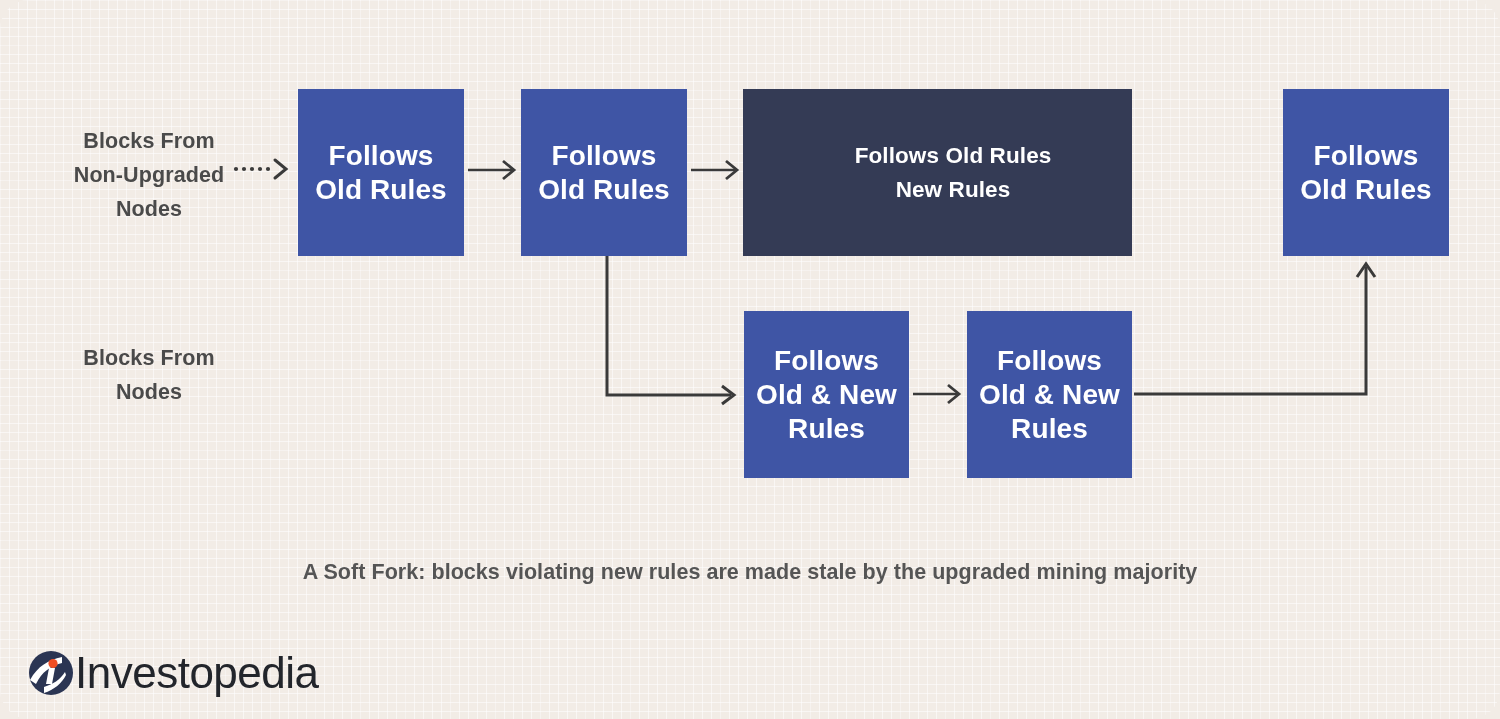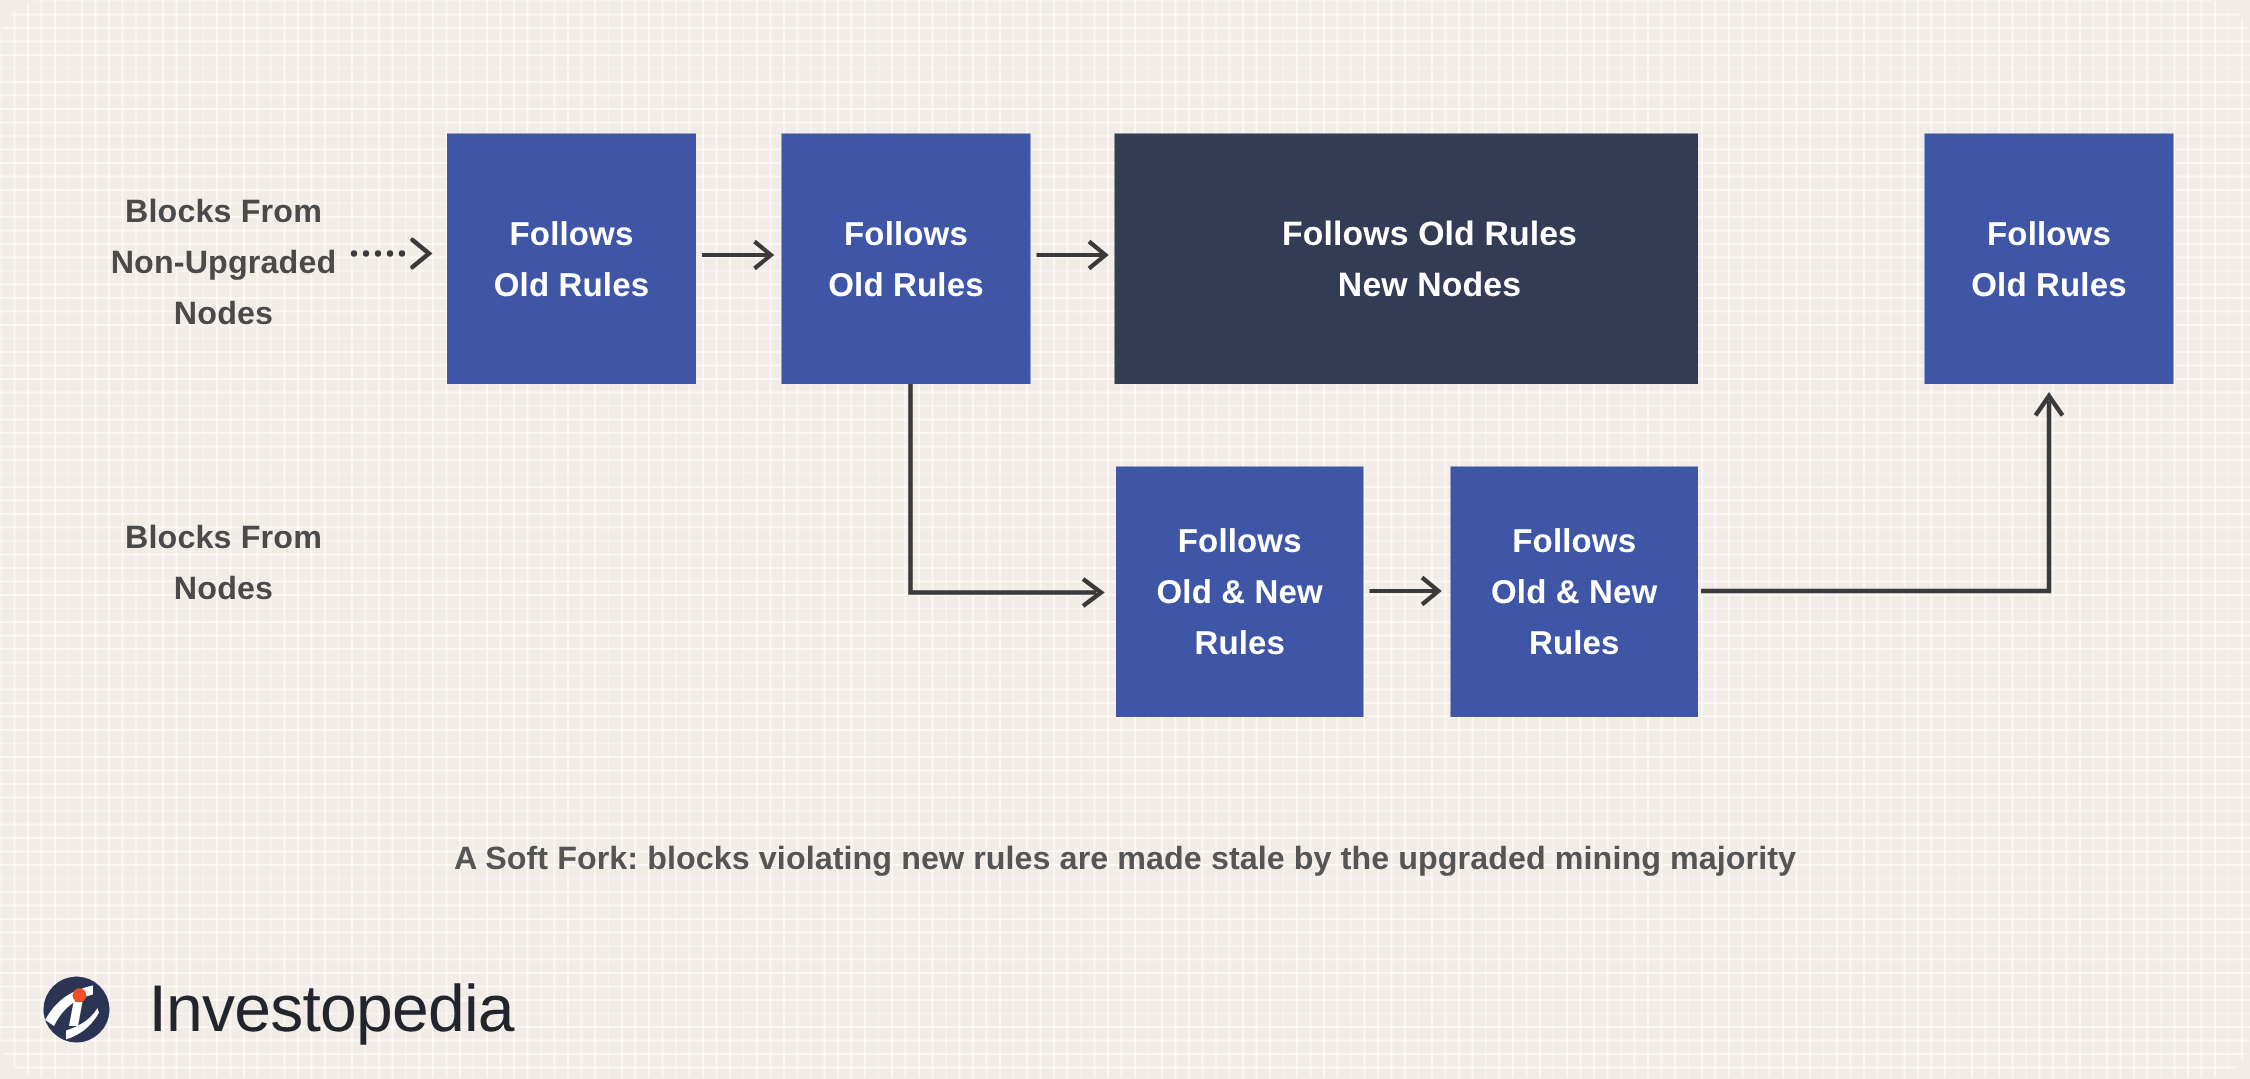--- a/index.html
+++ b/index.html
@@ -48,21 +48,21 @@
     display: flex;
     align-items: center;
     justify-content: center;
     text-align: center;
     color: #ffffff;
     font-weight: bold;
     box-sizing: border-box;
   }
   .block .lines {
     line-height: 34px;
-    font-size: 22px;
+    font-size: 28px;
     letter-spacing: 0.1px;
   }
   .blue { background-color: #3f55a5; }
   .navy { background-color: #343b55; padding-left: 31px; }
 
   #block-n1 { left: 298px;  top: 89px;  width: 166px; height: 167px; }
   #block-n2 { left: 521px;  top: 89px;  width: 166px; height: 167px; }
   #block-stale { left: 743px; top: 89px; width: 389px; height: 167px; }
   #block-n4 { left: 1283px; top: 89px;  width: 166px; height: 167px; }
   #block-u1 { left: 744px;  top: 311px; width: 165px; height: 167px; }
@@ -87,21 +87,21 @@
     letter-spacing: 0.05px;
   }
 
   
   #logo {
     position: absolute;
     left: 28px;
     top: 650px;
     display: flex;
     align-items: center;
-    gap: 25px;
+    gap: 1px;
   }
   #logo-wordmark {
     color: #22252b;
     font-size: 44px;
     line-height: 44px;
     letter-spacing: -0.5px;
     font-weight: normal;
   }
 </style>
 </head>
@@ -178,21 +178,21 @@
   <div class="block blue" id="block-n2">
     <div class="lines">
       <div>Follows</div>
       <div>Old Rules</div>
     </div>
   </div>
 
   <div class="block navy" id="block-stale">
     <div class="lines">
       <div>Follows Old Rules</div>
-      <div>New Nodes</div>
+      <div>New Rules</div>
     </div>
   </div>
 
   <div class="block blue" id="block-n4">
     <div class="lines">
       <div>Follows</div>
       <div>Old Rules</div>
     </div>
   </div>
 

